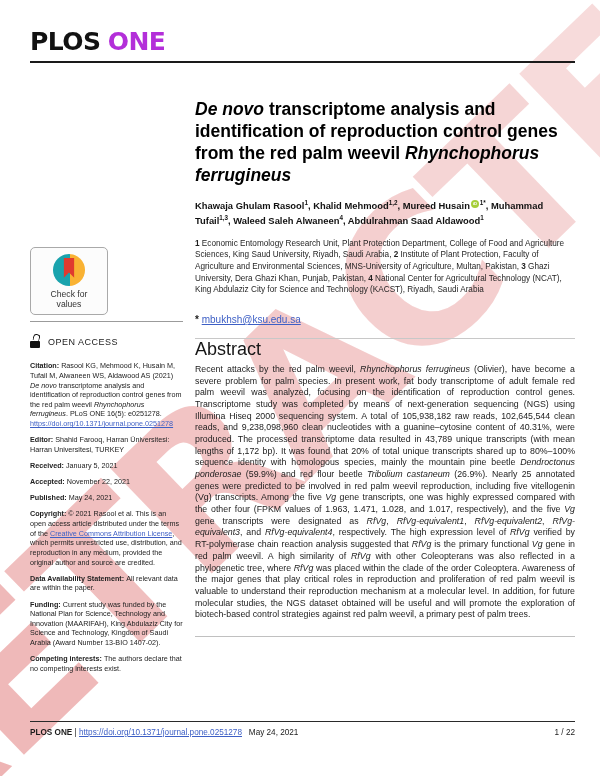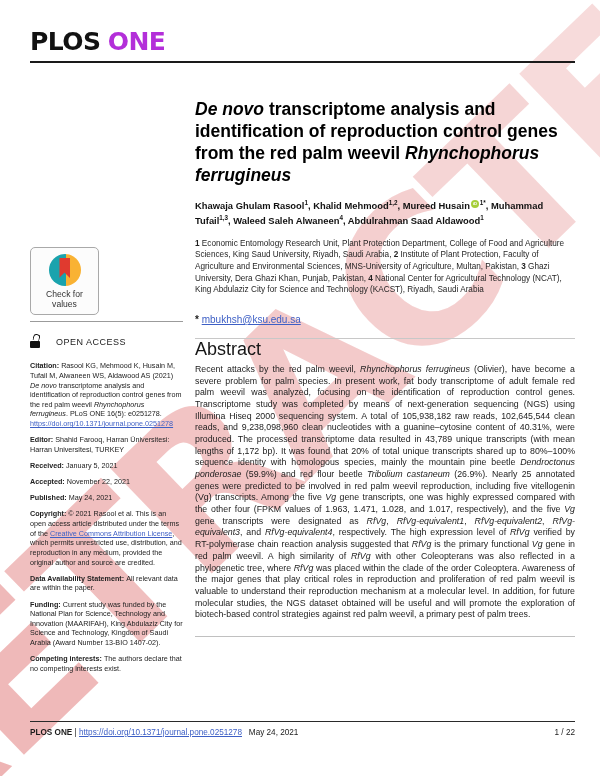--- a/index.html
+++ b/index.html
@@ -30,35 +30,35 @@
     position:absolute; left:30px; top:27px;
     font-family:"DejaVu Sans", sans-serif; font-weight:700;
     font-size:25px; letter-spacing:-0.5px; color:#121212;
   }
   .masthead .one { color:var(--brand_one); margin-left:7px; }
   .masthead-rule { position:absolute; left:30px; top:61px; width:545px; height:2px; background:#1a1a1a; }
 
   
   .sidebar { position:absolute; left:30px; top:247px; width:153px; font-size:7.2px; line-height:1.34; color:#222; }
   .badge {
-    width:69px; border:1px solid #a9a9a9; border-radius:5px; background:#fcfcfc;
+    width:78px; border:1px solid #a9a9a9; border-radius:5px; background:#fcfcfc;
     padding:6px 4px 5px; text-align:center; cursor:pointer;
   }
   .cm-circle {
     position:relative; width:32px; height:32px; margin:0 auto 4px; border-radius:50%;
     background:linear-gradient(90deg, var(--crossmark_teal) 0 52%, var(--crossmark_yellow) 52% 100%);
   }
   .cm-bookmark {
     position:absolute; left:50%; top:4px; width:11px; height:20px; transform:translateX(-50%);
     background:var(--crossmark_red);
     clip-path:polygon(0 0, 100% 0, 100% 100%, 50% 72%, 0 100%);
   }
   .badge-text { font-size:8.6px; line-height:1.12; color:#333; }
   .sb-divider { margin-top:6px; width:153px; height:1px; background:#9b9b9b; }
-  .oa-row { margin-top:13px; display:flex; align-items:center; gap:14px; font-size:9px; letter-spacing:0.5px; color:#1b1b1b; }
+  .oa-row { margin-top:13px; display:flex; align-items:center; gap:6px; font-size:9px; letter-spacing:0.5px; color:#1b1b1b; }
   .lock { position:relative; width:12px; height:13px; flex:0 0 auto; }
   .lock-shackle {
     position:absolute; left:3px; top:-1px; width:7px; height:7px;
     border:1.8px solid #121212; border-bottom:none; border-radius:4px 4px 0 0;
     transform:rotate(12deg);
   }
   .lock-body { position:absolute; left:0; bottom:0; width:10px; height:7.5px; background:#121212; border-radius:1px; }
   .sidebar p { margin-top:6.5px; }
   .sidebar p.first { margin-top:13px; }
 

